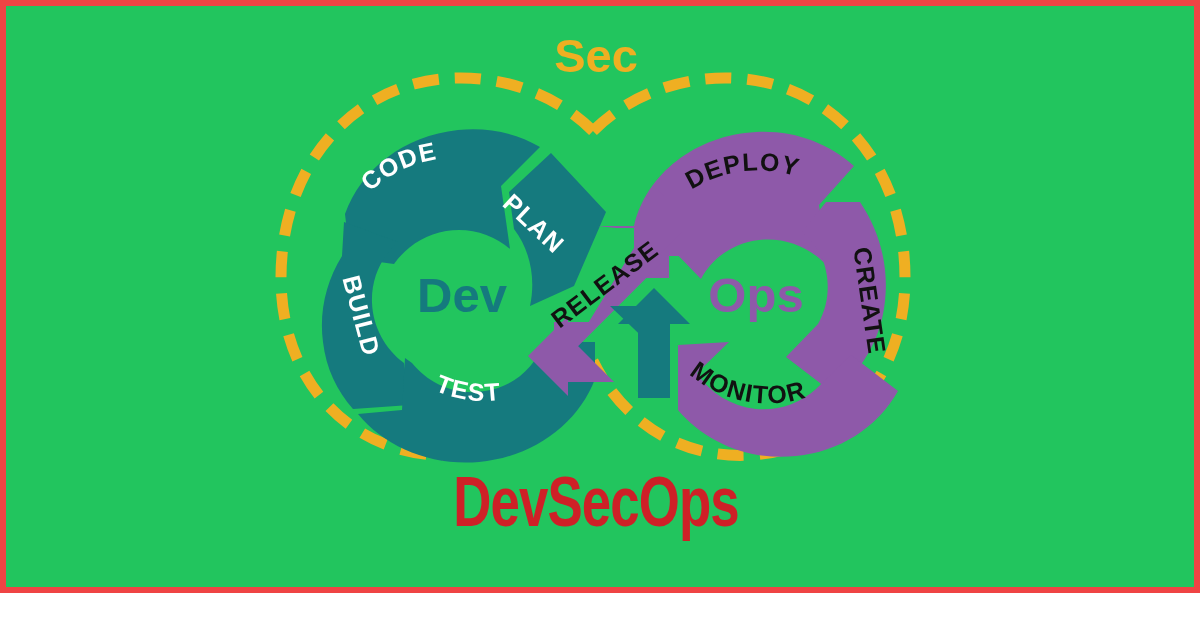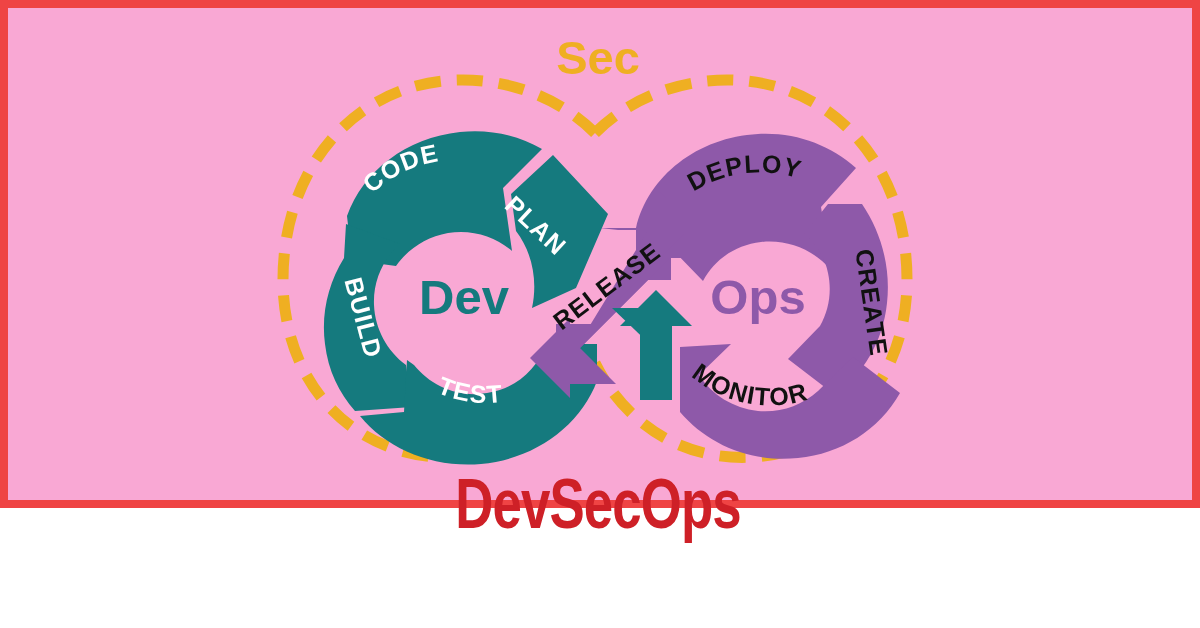--- a/index.html
+++ b/index.html
@@ -10,24 +10,24 @@
   }
   body {
     width: 1200px;
     height: 628px;
     overflow: hidden;
     font-family: "Liberation Sans", sans-serif;
   }
   #canvas-frame {
     position: relative;
     width: 1200px;
-    height: 508px;
+    height: 593px;
     box-sizing: border-box;
-    background: #f9a8d4;
-    border: 8px solid #ef4444;
+    background: #22c55e;
+    border: 6px solid #ef4444;
   }
   #diagram-svg {
     position: absolute;
     left: 0;
     top: 0;
     width: 1180px;
     height: 608px;
     display: block;
   }
   .seg-label {

